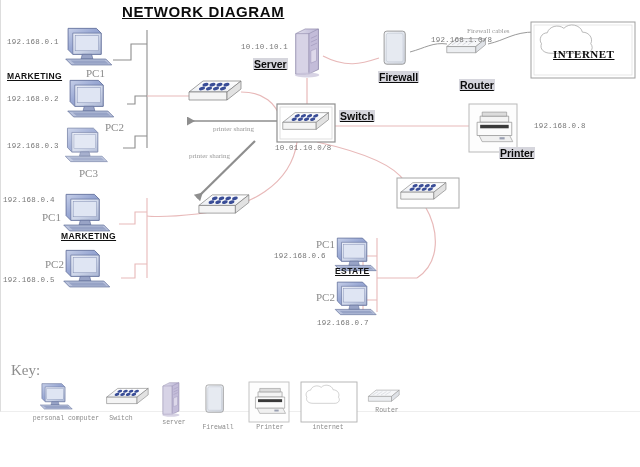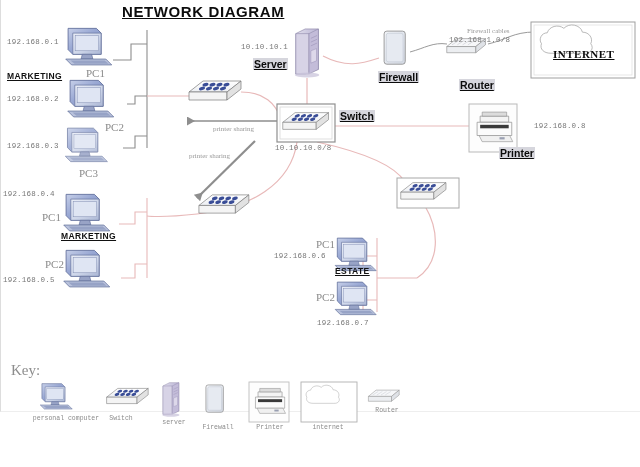--- a/index.html
+++ b/index.html
@@ -272,41 +272,41 @@
   <div class="title" style="left:121px;top:3px;">NETWORK DIAGRAM</div>
 
   <div class="lbl lbl-ip" style="left:6px;top:38px;">192.168.0.1</div>
   <div class="dept" style="left:6px;top:71px;">MARKETING</div>
   <div class="lbl lbl-ip" style="left:6px;top:95px;">192.168.0.2</div>
   <div class="lbl lbl-ip" style="left:6px;top:142px;">192.168.0.3</div>
   <div class="nodename" style="left:85px;top:67px;">PC1</div>
   <div class="nodename" style="left:104px;top:121px;">PC2</div>
   <div class="nodename" style="left:78px;top:167px;">PC3</div>
 
-  <div class="lbl lbl-ip" style="left:2px;top:190px;">192.168.0.4</div>
+  <div class="lbl lbl-ip" style="left:2px;top:196px;">192.168.0.4</div>
   <div class="nodename" style="left:41px;top:211px;">PC1</div>
   <div class="dept" style="left:60px;top:231px;">MARKETING</div>
   <div class="nodename" style="left:44px;top:258px;">PC2</div>
   <div class="lbl lbl-ip" style="left:2px;top:276px;">192.168.0.5</div>
 
   <div class="nodename" style="left:315px;top:238px;">PC1</div>
   <div class="lbl lbl-ip" style="left:273px;top:252px;text-align:right;">192.168.0.6</div>
   <div class="dept" style="left:334px;top:266px;">ESTATE</div>
   <div class="nodename" style="left:315px;top:291px;">PC2</div>
   <div class="lbl lbl-ip" style="left:316px;top:319px;">192.168.0.7</div>
 
   <div class="lbl lbl-ip" style="left:240px;top:43px;">10.10.10.1</div>
   <div class="devlabel" style="left:252px;top:58px;">Server</div>
 
   <div class="devlabel" style="left:338px;top:110px;">Switch</div>
-  <div class="lbl lbl-ip" style="left:274px;top:144px;">10.10.10.0/8</div>
+  <div class="lbl lbl-ip" style="left:274px;top:144px;">10.01.10.0/8</div>
 
   <div class="devlabel" style="left:377px;top:71px;">Firewall</div>
   <div class="devlabel" style="left:458px;top:79px;">Router</div>
-  <div class="lbl lbl-ip" style="left:430px;top:36px;margin-left:18px;">192.168.1.0/8</div>
+  <div class="lbl lbl-ip" style="left:430px;top:36px;">192.168.1.0/8</div>
   <div class="flowlbl" style="left:466px;top:27px;">Firewall cables</div>
   <div class="devlabel plain" style="left:551px;top:48px;font-family:'Liberation Serif',serif;font-size:11px;letter-spacing:.5px;">INTERNET</div>
 
   <div class="devlabel" style="left:498px;top:147px;">Printer</div>
   <div class="lbl lbl-ip" style="left:533px;top:122px;">192.168.0.8</div>
 
   <div class="flowlbl" style="left:212px;top:125px;">printer sharing</div>
   <div class="flowlbl" style="left:188px;top:152px;">printer sharing</div>
 
   <div class="keytitle" style="left:10px;top:362px;">Key:</div>

